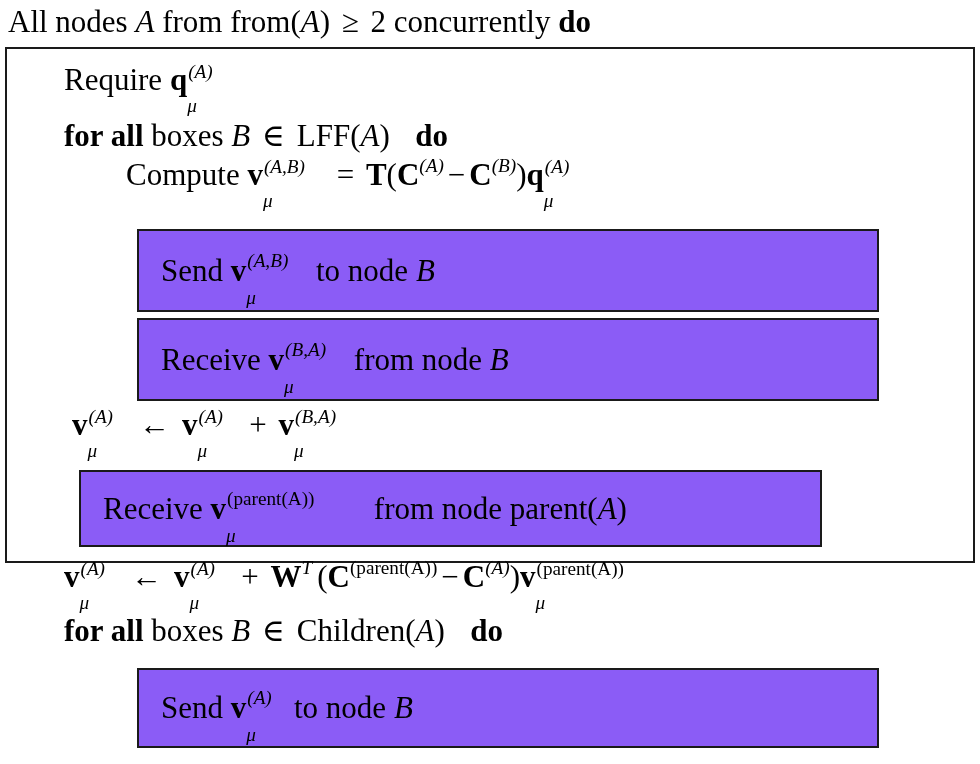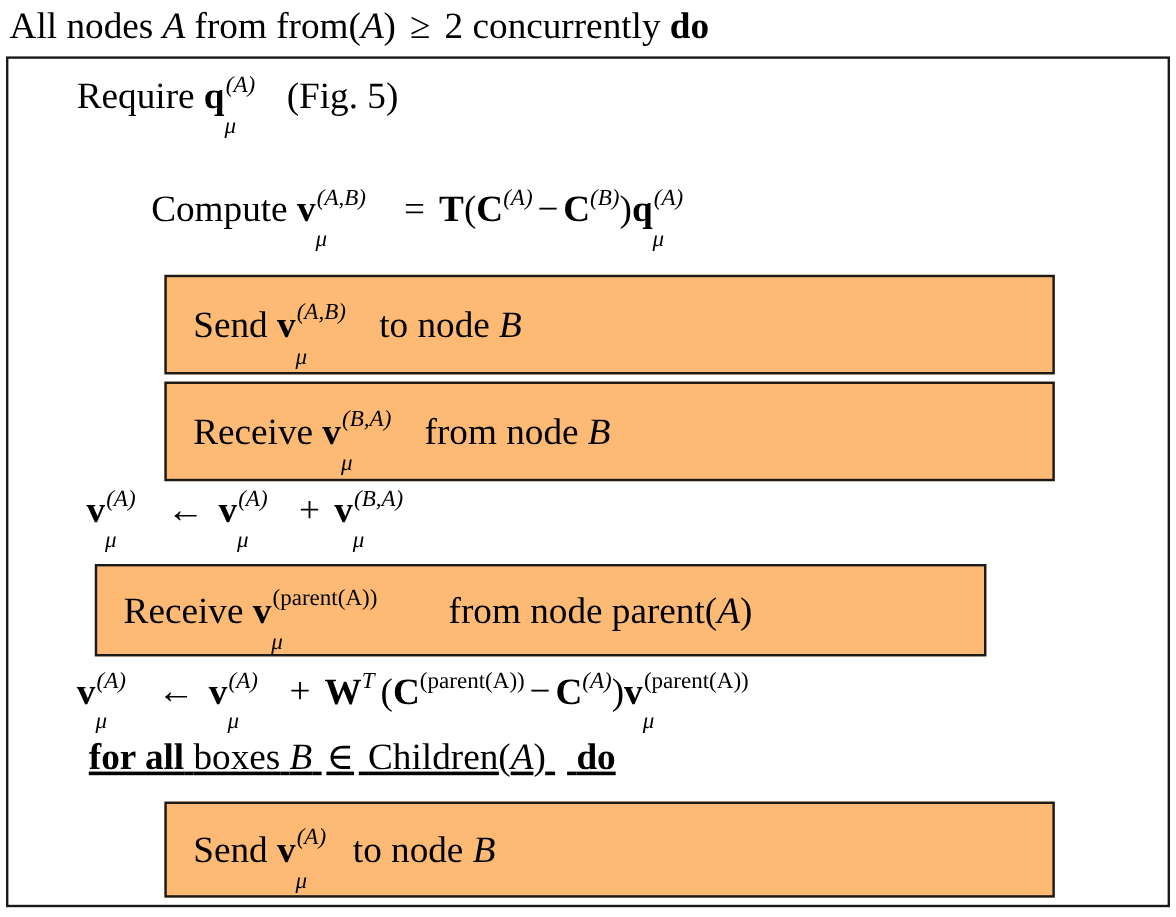--- a/index.html
+++ b/index.html
@@ -30,38 +30,38 @@
     line-height: 42px;
     white-space: nowrap;
   }
 
   
   .algo-frame {
     position: absolute;
     left: 5px;
     top: 47px;
     width: 970px;
-    height: 709px;
+    height: 516px;
     border: 2px solid #1a1a1a;
     box-sizing: border-box;
     background: #ffffff;
   }
 
   
   .line {
     position: absolute;
     white-space: nowrap;
     font-size: 31px;
     line-height: 1.0;
   }
 
   
   .shaded-box {
     position: absolute;
-    background: #fdba74;
+    background: #8b5cf6;
     border: 2px solid #1a1a1a;
     box-sizing: border-box;
   }
 
   
   .mathvar        { font-style: italic; }
   .mathbf         { font-weight: bold; font-style: normal; }
   .kw             { font-weight: bold; margin-top: 16px; }
   .rm             { font-style: normal; }
   .mu             { font-style: italic; }
@@ -137,23 +137,31 @@
     <span class="rm">2</span>
     <span class="rm">concurrently</span>
     <span class="kw">do</span>
   </div>
 
   <div class="algo-frame">
 
     <div class="line" id="line-require" style="left:57px; top:15px;">
       <span class="rm">Require</span>
       <span class="mathbf">q</span><span class="subsup"><span class="sup">(A)</span><span class="sub mu">μ</span></span><span class="spacer-sup" style="width:44px"></span>
-      <span class="rm">(Fig. 5)</span>
-    </div>
-
+    </div>
+
+    <div class="line" id="line-forall-lff" style="left:57px; top:71px;">
+      <span class="kw">for all</span>
+      <span class="rm">boxes</span>
+      <span class="mathvar">B</span>
+      <span class="rm op">∈</span>
+      <span class="rm">LFF</span><span class="rm">(</span><span class="mathvar">A</span><span class="rm">)</span>
+      <span style="display:inline-block;width:10px"></span>
+      <span class="kw">do</span>
+    </div>
 
     <div class="line" id="line-compute" style="left:119px; top:109px;">
       <span class="rm">Compute</span>
       <span class="mathbf">v</span><span class="subsup"><span class="sup">(A,B)</span><span class="sub mu">μ</span></span><span class="spacer-sup" style="width:62px"></span>
       <span class="rm op">=</span>
       <span class="mathbf">T</span><span class="rm">(</span><span class="mathbf">C</span><span class="sup-only">(A)</span><span class="rm op">−</span><span class="mathbf">C</span><span class="sup-only">(B)</span><span class="rm">)</span><span class="mathbf">q</span><span class="subsup"><span class="sup">(A)</span><span class="sub mu">μ</span></span><span class="spacer-sup" style="width:40px"></span>
     </div>
 
     <div class="shaded-box" id="box-send-ab" style="left:130px; top:180px; width:742px; height:83px;">
       <div class="box-inner">
@@ -191,21 +199,21 @@
     </div>
 
     <div class="line" id="line-vupdate-p" style="left:57px; top:511px;">
       <span class="mathbf">v</span><span class="subsup"><span class="sup">(A)</span><span class="sub mu">μ</span></span><span class="spacer-sup" style="width:40px"></span>
       <span class="rm op">←</span>
       <span class="mathbf">v</span><span class="subsup"><span class="sup">(A)</span><span class="sub mu">μ</span></span><span class="spacer-sup" style="width:40px"></span>
       <span class="rm op">+</span>
       <span class="mathbf">W</span><span class="sup-only">T</span><span style="display:inline-block;width:5px"></span><span class="rm">(</span><span class="mathbf">C</span><span class="sup-only rm" style="font-style:normal">(parent(A))</span><span class="rm op">−</span><span class="mathbf">C</span><span class="sup-only">(A)</span><span class="rm">)</span><span class="mathbf">v</span><span class="subsup"><span class="sup rm" style="font-style:normal">(parent(A))</span><span class="sub mu">μ</span></span><span class="spacer-sup" style="width:140px"></span>
     </div>
 
-    <div class="line" id="line-forall-child" style="left:67px; top:566px;text-decoration:underline;">
+    <div class="line" id="line-forall-child" style="left:57px; top:566px;">
       <span class="kw">for all</span>
       <span class="rm">boxes</span>
       <span class="mathvar">B</span>
       <span class="rm op">∈</span>
       <span class="rm">Children</span><span class="rm">(</span><span class="mathvar">A</span><span class="rm">)</span>
       <span style="display:inline-block;width:10px"></span>
       <span class="kw">do</span>
     </div>
 
     <div class="shaded-box" id="box-send-a" style="left:130px; top:619px; width:742px; height:80px;">

